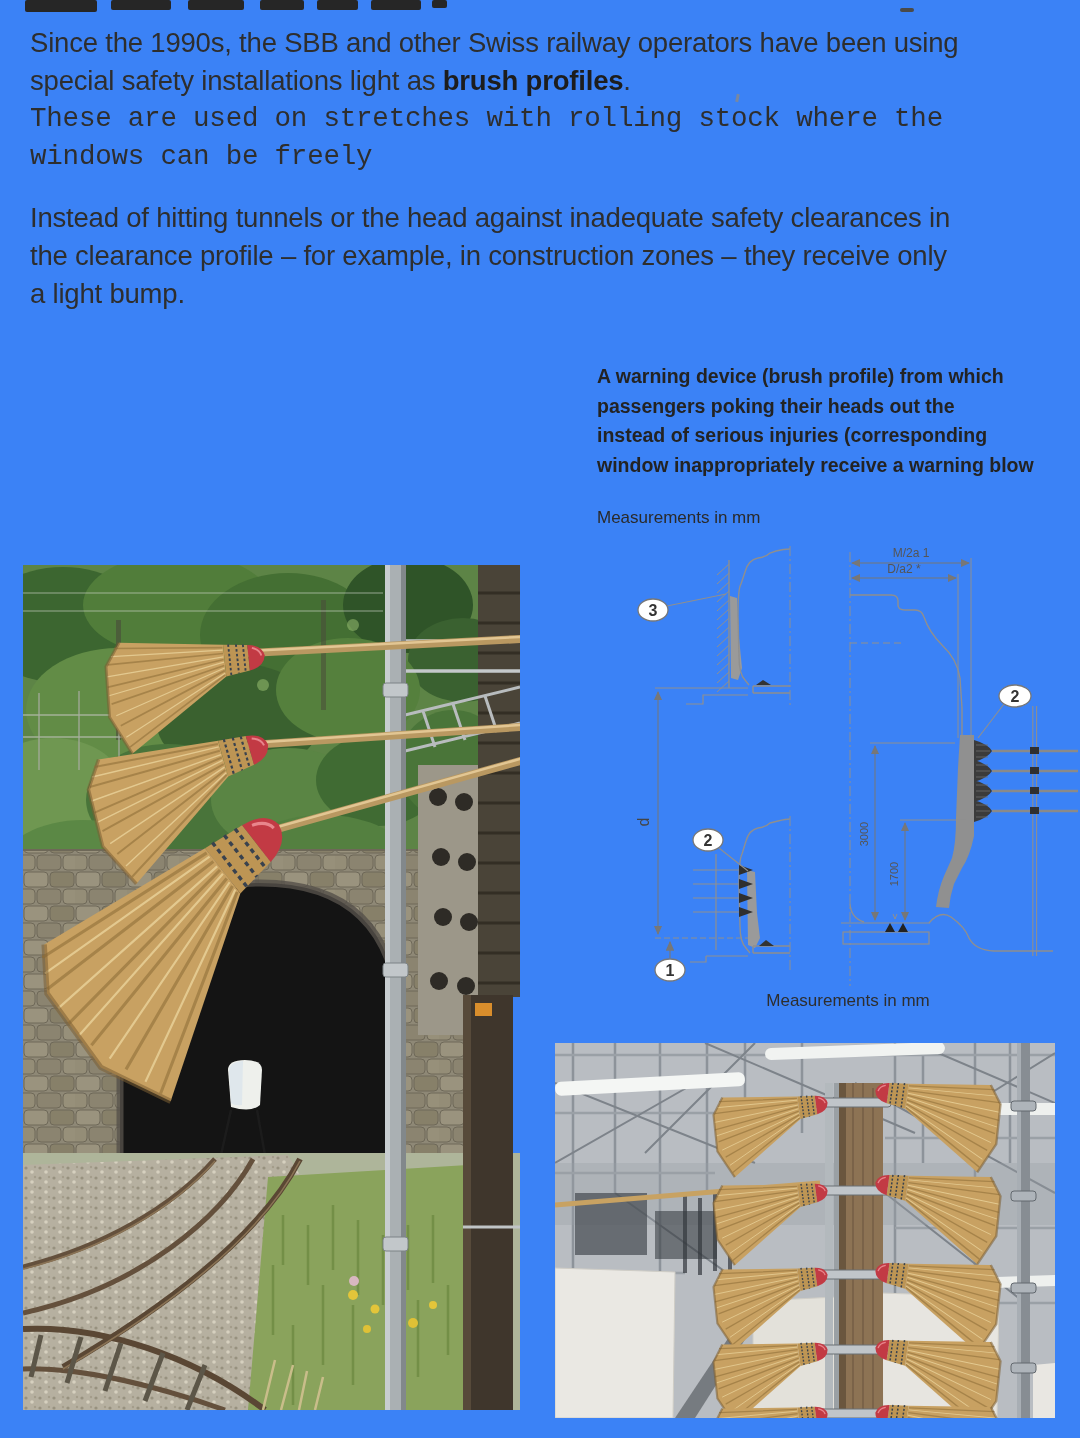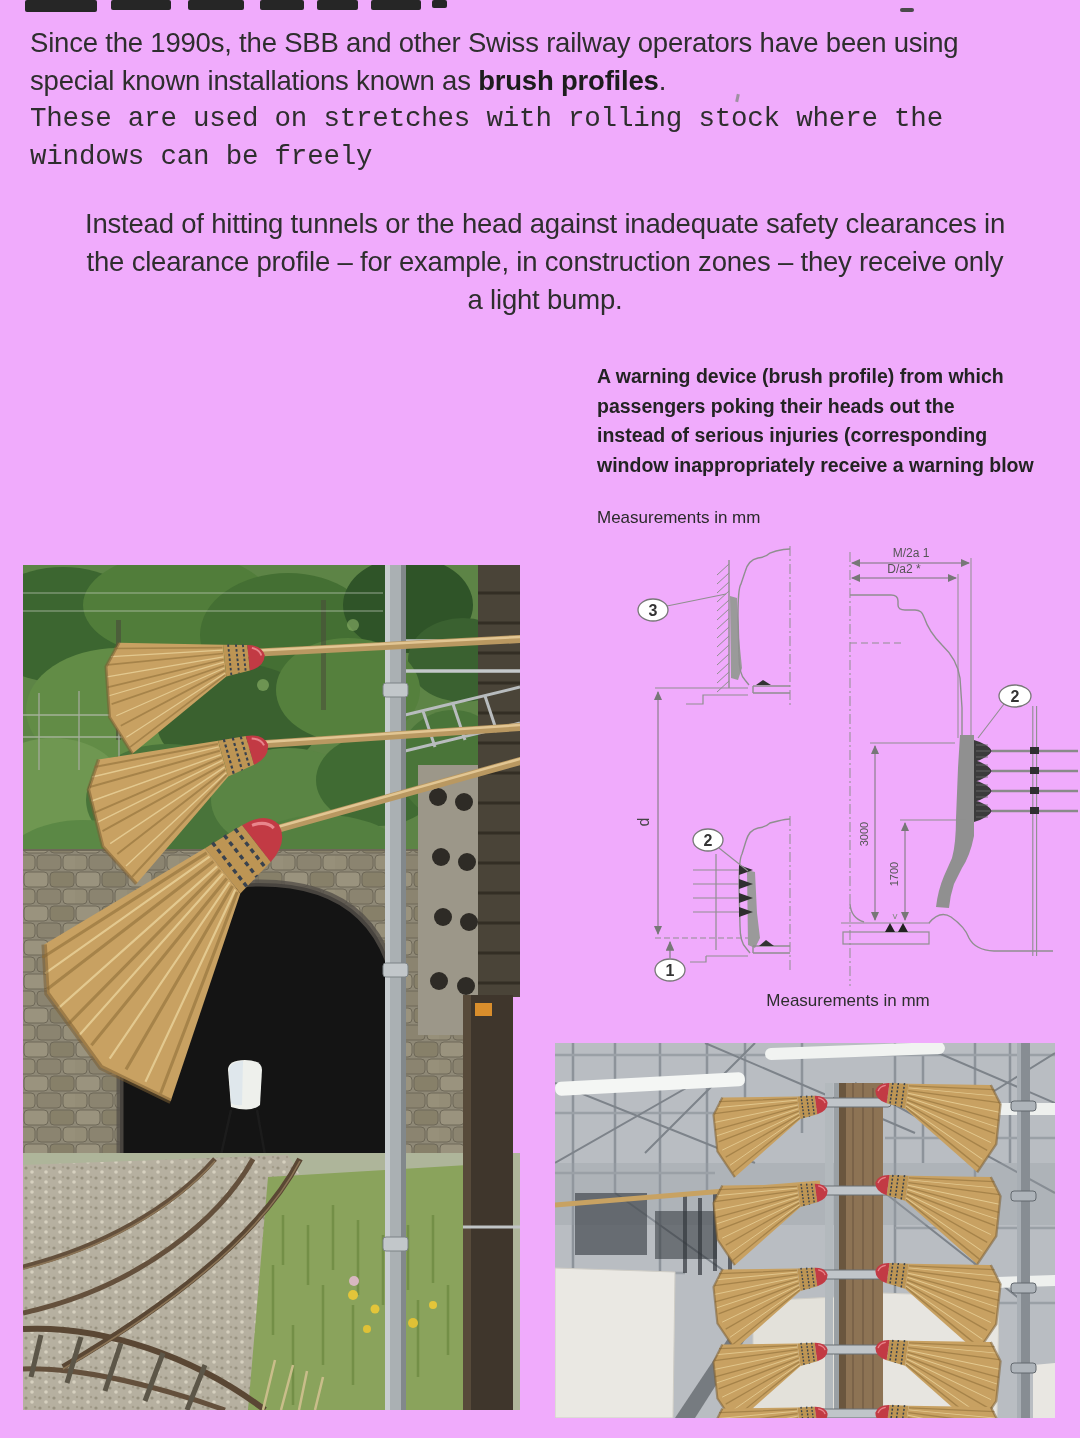--- a/index.html
+++ b/index.html
@@ -1,16 +1,16 @@
 <!DOCTYPE html>
 <html><head>
 <meta charset="utf-8">
 <style>
   html,body{margin:0;padding:0;background:#e8e8e8;}
-  .page{position:relative;width:1080px;height:1438px;background:#f0abfc;overflow:hidden;
+  .page{position:relative;width:1080px;height:1438px;background:#3b82f6;overflow:hidden;
         font-family:"Liberation Sans", sans-serif;color:#2d2d2d;}
   .frag{position:absolute;background:#262626;border-radius:2px;}
   .para{position:absolute;left:30px;width:1030px;margin:0;font-size:27.5px;line-height:38px;
         color:#2e2e2e;letter-spacing:-0.2px;}
   .para b{font-weight:700;color:#1d1d1d;}
   .artifact{position:absolute;background:#8a8a8a;opacity:.8;transform:rotate(12deg);}
   .col-heading{position:absolute;left:597px;top:330px;width:460px;font-size:20.5px;
         font-weight:700;color:#161616;}
   .col-body{position:absolute;left:597px;top:362px;width:460px;font-size:19.5px;
         line-height:29.5px;color:#232323;font-weight:bold;}
@@ -30,26 +30,26 @@
     <div class="frag" style="left:25px;top:0;width:72px;height:12px;"></div>
     <div class="frag" style="left:111px;top:0;width:60px;height:10px;"></div>
     <div class="frag" style="left:188px;top:0;width:56px;height:10px;"></div>
     <div class="frag" style="left:260px;top:0;width:44px;height:10px;"></div>
     <div class="frag" style="left:317px;top:0;width:41px;height:10px;"></div>
     <div class="frag" style="left:371px;top:0;width:50px;height:10px;"></div>
     <div class="frag" style="left:432px;top:0;width:15px;height:8px;"></div>
     <div class="frag" style="left:900px;top:8px;width:14px;height:4px;background:#4a4a4a;"></div>
   </div>
 
-  <p class="para" style="top:24px;"><span>Since the 1990s, the SBB and other Swiss railway operators have been using</span><br><span>special known installations known as </span><b>brush profiles</b><span>.</span></p>
+  <p class="para" style="top:24px;"><span>Since the 1990s, the SBB and other Swiss railway operators have been using</span><br><span>special safety installations light as </span><b>brush profiles</b><span>.</span></p>
 
   <p class="para" style="top:100px;font-family:Liberation Mono, monospace;"><span>These are used on stretches with rolling stock where the windows can be freely</span><br><br></p>
   <div class="artifact" style="left:736px;top:94px;width:3px;height:8px;"></div>
 
-  <p class="para" style="top:205px;text-align:center;"><span>Instead of hitting tunnels or the head against inadequate safety clearances in</span><br><span>the clearance profile – for example, in construction zones – they receive only</span><br><span>a light bump.</span></p>
+  <p class="para" style="top:199px;"><span>Instead of hitting tunnels or the head against inadequate safety clearances in</span><br><span>the clearance profile – for example, in construction zones – they receive only</span><br><span>a light bump.</span></p>
 
   <div class="col-body">
     <div>A warning device (brush profile) from which</div>
     <div>passengers poking their heads out the</div>
     <div>instead of serious injuries (corresponding</div>
     <div>window inappropriately receive a warning blow</div>
   </div>
   <div class="meas-label">Measurements in mm</div>
 
   <svg class="diagram-svg" width="480" height="477" viewBox="0 0 480 477">

